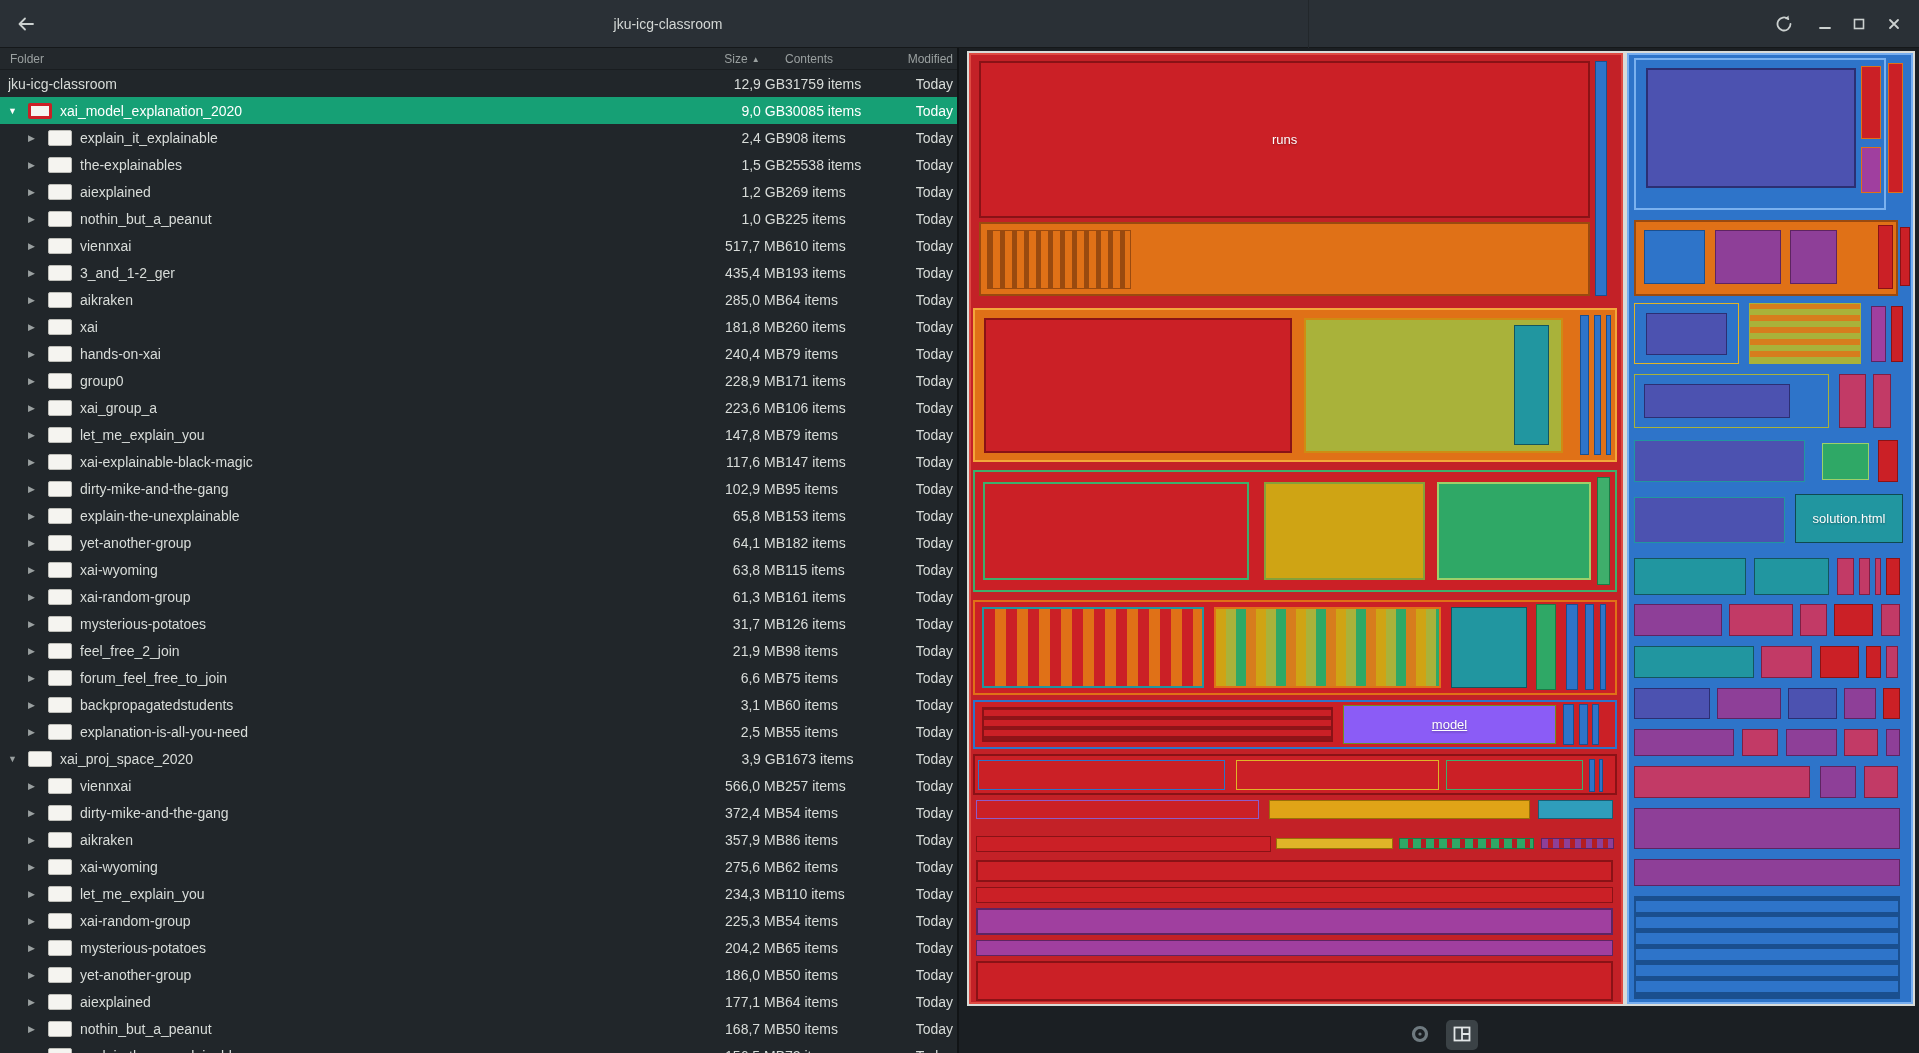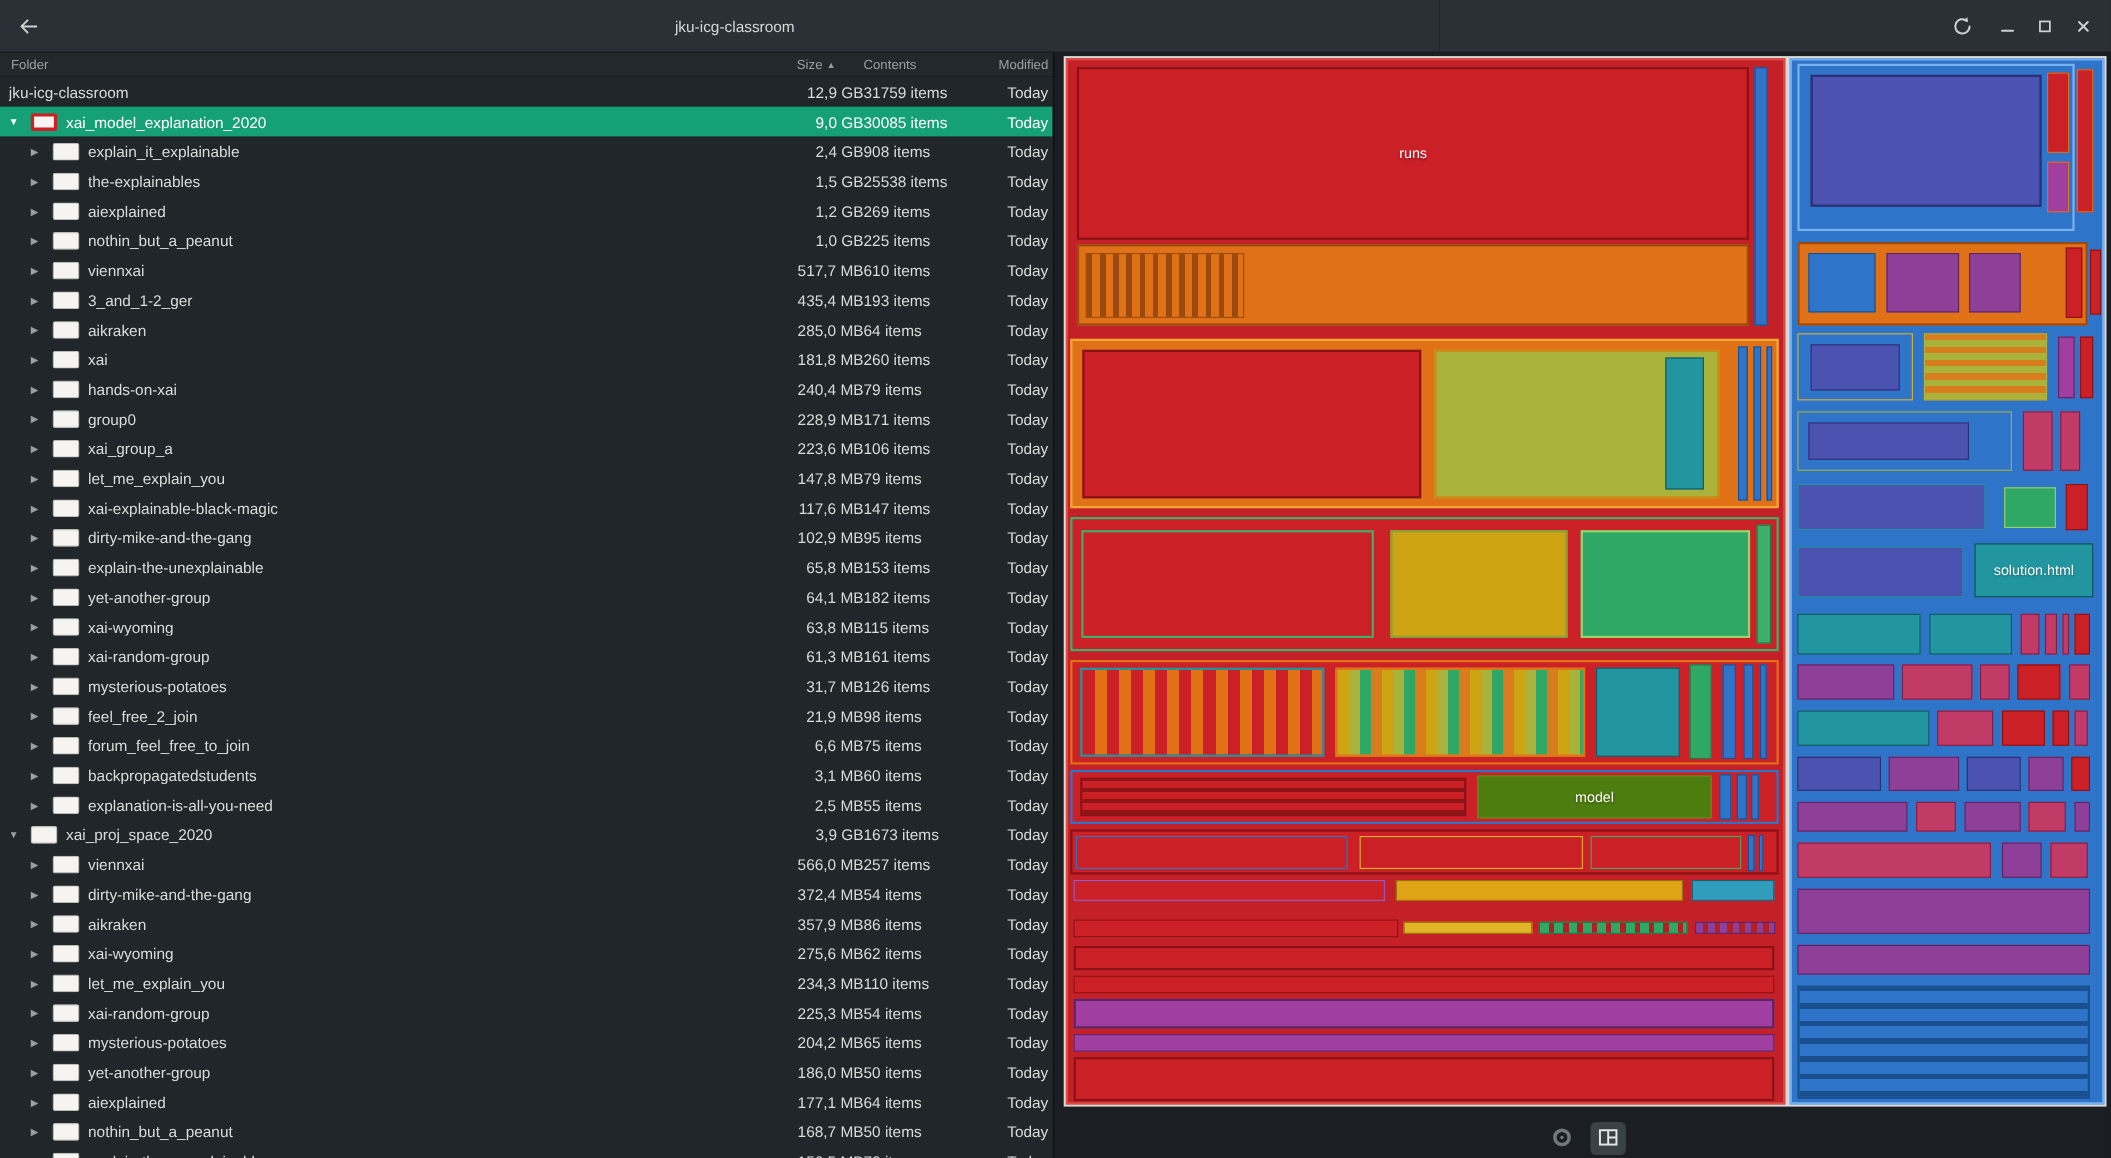--- a/index.html
+++ b/index.html
@@ -545,21 +545,21 @@
       <div class="tm-rect" style="left: 0.644%; top: 57.436%; width: 67.912%; height: 10%; background-color: rgb(203, 32, 38); border-color: rgb(224, 113, 23); border-width: 2px;"></div>
       <div class="tm-rect pat-vbars-redorange" style="left: 1.546%; top: 58.205%; width: 23.454%; height: 8.462%; background-color: rgb(203, 32, 38); border-color: rgb(33, 150, 160); border-width: 2px;"></div>
       <div class="tm-rect pat-vbars-multi" style="left: 26.031%; top: 58.205%; width: 23.969%; height: 8.462%; background-color: rgb(207, 164, 20); border-color: rgb(224, 113, 23); border-width: 2px;"></div>
       <div class="tm-rect" style="left: 51.031%; top: 58.205%; width: 7.99%; height: 8.462%; background-color: rgb(33, 150, 160); border-color: rgb(20, 85, 94); border-width: 1px;"></div>
       <div class="tm-rect" style="left: 60.052%; top: 57.949%; width: 2.062%; height: 8.974%; background-color: rgb(47, 168, 102); border-color: rgb(27, 122, 69); border-width: 1px;"></div>
       <div class="tm-rect" style="left: 63.144%; top: 57.949%; width: 1.289%; height: 8.974%; background-color: rgb(46, 116, 201); border-color: rgb(26, 79, 143); border-width: 1px;"></div>
       <div class="tm-rect" style="left: 65.206%; top: 57.949%; width: 0.902%; height: 8.974%; background-color: rgb(46, 116, 201); border-color: rgb(26, 79, 143); border-width: 1px;"></div>
       <div class="tm-rect" style="left: 66.753%; top: 57.949%; width: 0.644%; height: 8.974%; background-color: rgb(46, 116, 201); border-color: rgb(26, 79, 143); border-width: 1px;"></div>
       <div class="tm-rect" style="left: 0.644%; top: 67.949%; width: 67.912%; height: 5.128%; background-color: rgb(203, 32, 38); border-color: rgb(46, 116, 201); border-width: 2px;"></div>
       <div class="tm-rect pat-hbars-red" style="left: 1.546%; top: 68.718%; width: 37.113%; height: 3.59%; background-color: rgb(203, 32, 38); border-color: rgb(138, 18, 22); border-width: 2px;"></div>
-      <div class="tm-rect" style="left: 39.691%; top: 68.462%; width: 22.423%; height: 4.103%; background-color: #4d7c0f; border-color: rgb(111, 143, 32); border-width: 1px;">model</div>
+      <div class="tm-rect" style="left: 39.691%; top: 68.462%; width: 22.423%; height: 4.103%; background-color: #8b5cf6; border-color: rgb(111, 143, 32); border-width: 1px; text-decoration: underline;">model</div>
       <div class="tm-rect" style="left: 62.887%; top: 68.333%; width: 1.16%; height: 4.359%; background-color: rgb(46, 116, 201); border-color: rgb(26, 79, 143); border-width: 1px;"></div>
       <div class="tm-rect" style="left: 64.562%; top: 68.333%; width: 0.902%; height: 4.359%; background-color: rgb(46, 116, 201); border-color: rgb(26, 79, 143); border-width: 1px;"></div>
       <div class="tm-rect" style="left: 65.979%; top: 68.333%; width: 0.644%; height: 4.359%; background-color: rgb(46, 116, 201); border-color: rgb(26, 79, 143); border-width: 1px;"></div>
       <div class="tm-rect" style="left: 0.644%; top: 73.59%; width: 67.912%; height: 4.359%; background-color: rgb(203, 32, 38); border-color: rgb(138, 18, 22); border-width: 2px;"></div>
       <div class="tm-rect" style="left: 1.16%; top: 74.231%; width: 26.031%; height: 3.205%; background-color: rgb(203, 32, 38); border-color: rgb(46, 116, 201); border-width: 1px;"></div>
       <div class="tm-rect" style="left: 28.351%; top: 74.231%; width: 21.392%; height: 3.205%; background-color: rgb(203, 32, 38); border-color: rgb(224, 181, 40); border-width: 1px;"></div>
       <div class="tm-rect" style="left: 50.515%; top: 74.231%; width: 14.433%; height: 3.205%; background-color: rgb(203, 32, 38); border-color: rgb(63, 174, 107); border-width: 1px;"></div>
       <div class="tm-rect" style="left: 65.593%; top: 74.103%; width: 0.644%; height: 3.462%; background-color: rgb(46, 116, 201); border-color: rgb(26, 79, 143); border-width: 1px;"></div>
       <div class="tm-rect" style="left: 66.624%; top: 74.103%; width: 0.515%; height: 3.462%; background-color: rgb(46, 116, 201); border-color: rgb(26, 79, 143); border-width: 1px;"></div>
       <div class="tm-rect" style="left: 0.902%; top: 78.462%; width: 29.897%; height: 1.923%; background-color: rgb(203, 32, 38); border-color: rgb(142, 92, 201); border-width: 1px;"></div>

